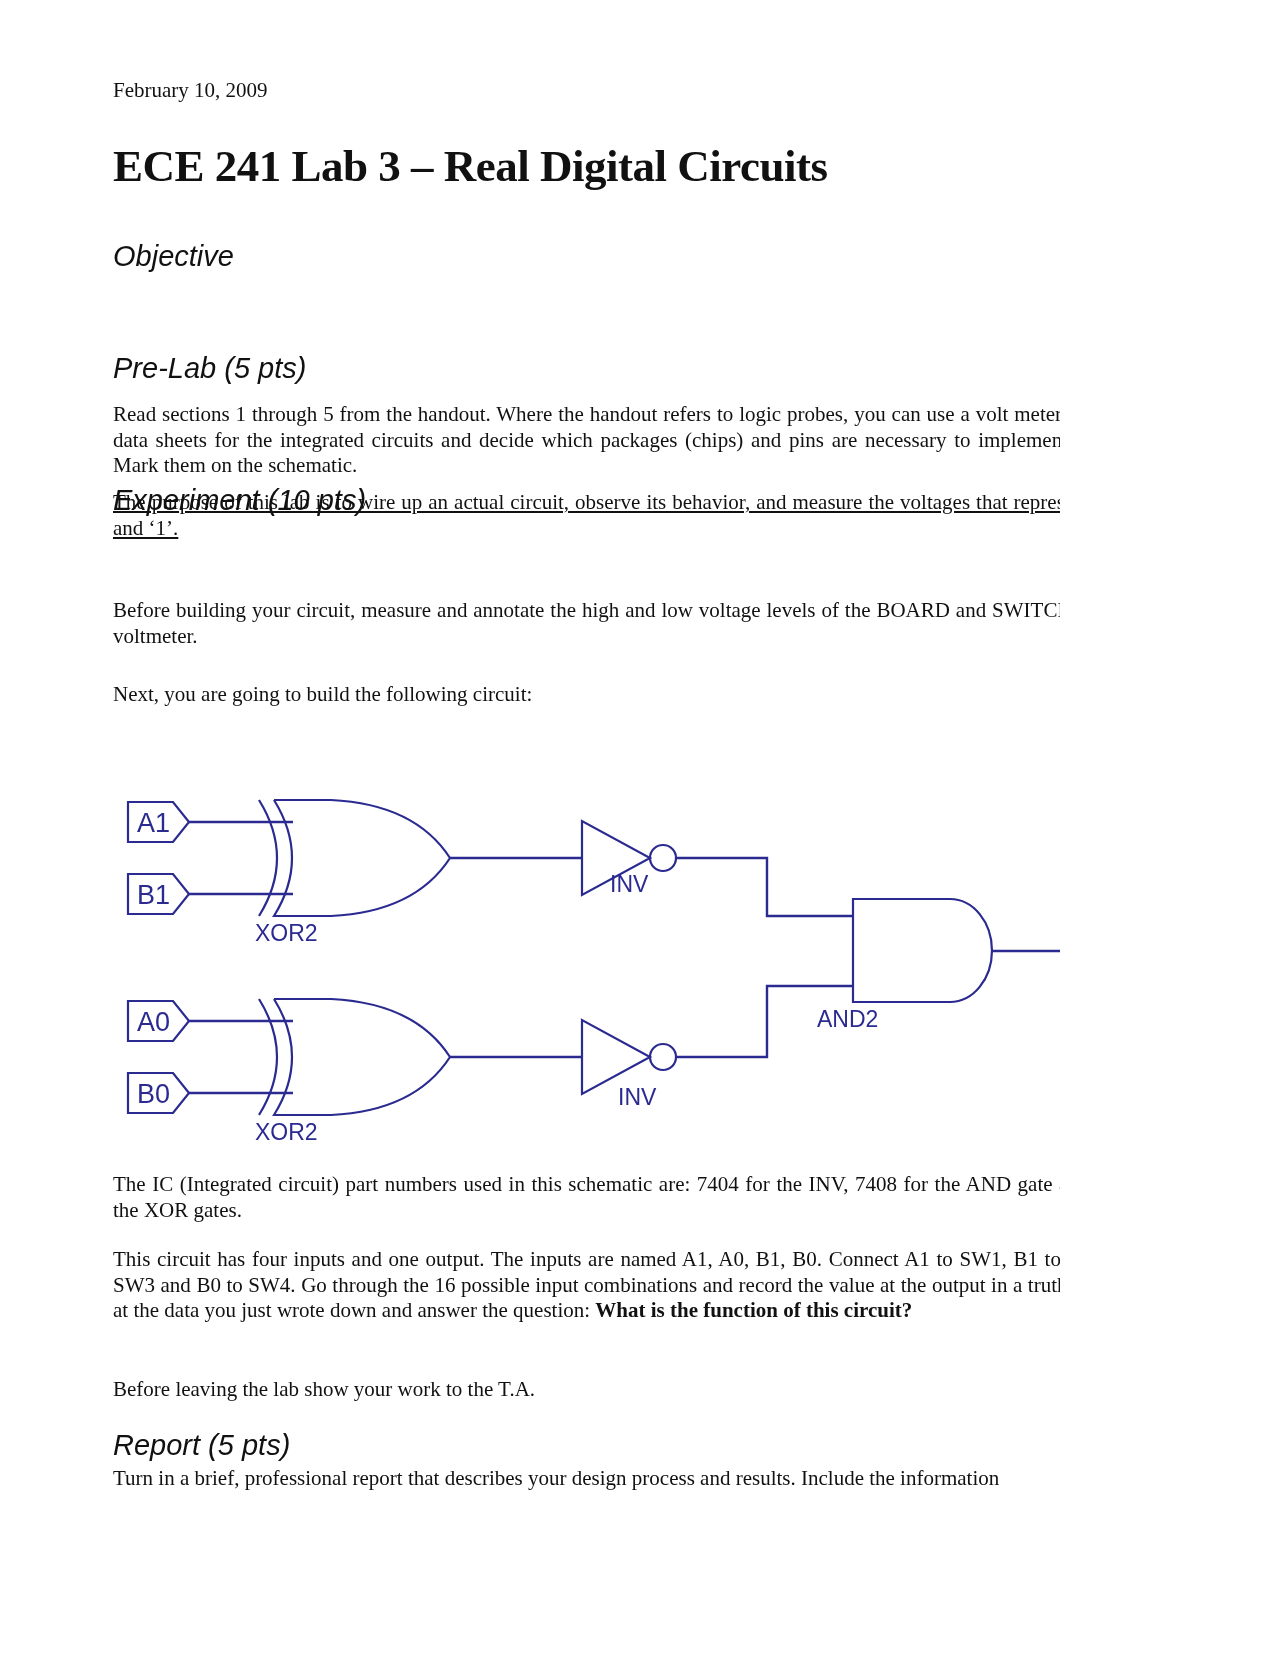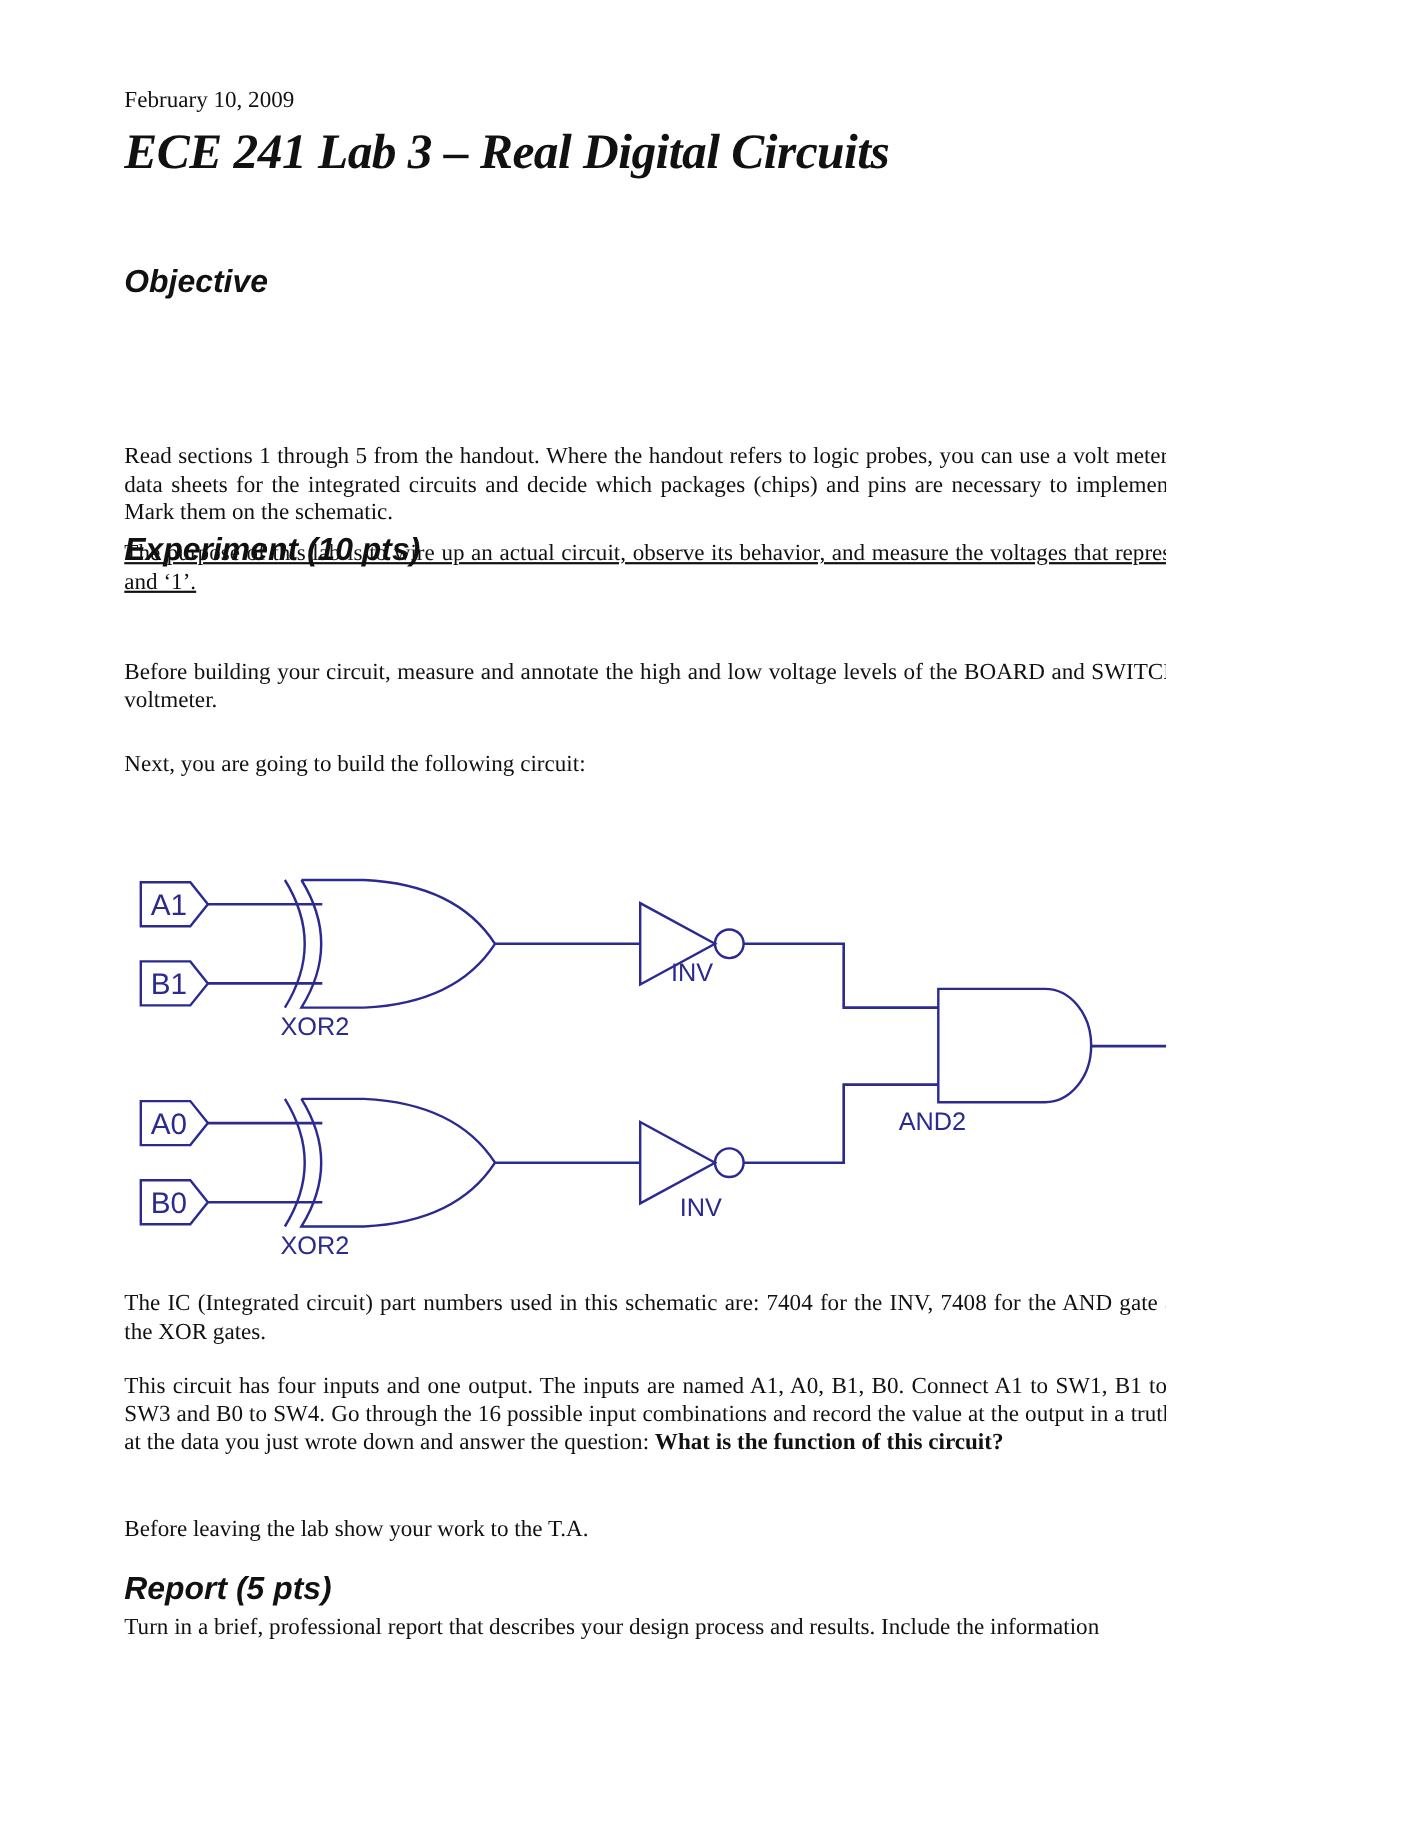--- a/index.html
+++ b/index.html
@@ -6,39 +6,40 @@
   * { margin:0; padding:0; box-sizing:border-box; }
   html,body { background:#ffffff; }
   .page {
     position:relative; width:1060px; height:1656px; background:#ffffff;
     font-family:"Liberation Serif", serif; color:var(--ink); overflow:hidden;
   }
   .abs { position:absolute; left:113px; width:1056px; }
   .body-text { font-size:21px; line-height:25.5px; text-align:justify; text-align-last:left; }
   .date { font-size:21px; }
   .doc-title { font-family:"Liberation Serif", serif; font-weight:bold; font-size:45px; letter-spacing:-0.5px; }
-  .sec-h { font-family:"Liberation Sans", sans-serif; font-weight:bold; font-style:italic; font-size:29px; }
+  .sec-h { font-family:"Liberation Sans", sans-serif; font-weight:normal; font-style:italic; font-size:29px; }
   .bold-tail { font-weight:bold; }
   svg text { font-family:"Liberation Sans", sans-serif; fill:var(--schem); }
   svg .shape { stroke:var(--schem); fill:none; stroke-width:2.2; }
   svg .wire  { stroke:var(--schem); fill:none; stroke-width:2.4; }
   .port-label { font-size:27px; }
   .gate-label { font-size:23px; }
 </style>
 </head>
 <body>
 
 <div class="page">
 
   <div class="abs date" style="top:78px;">February 10, 2009</div>
 
-  <div class="abs doc-title" style="top:112px;font-style:italic;">ECE 241 Lab 3 – Real Digital Circuits</div>
+  <div class="abs doc-title" style="top:140px;">ECE 241 Lab 3 – Real Digital Circuits</div>
 
   <div class="abs sec-h" style="top:240px;">Objective</div>
 
+  <div class="abs sec-h" style="top:352px;">Pre-Lab (5 pts)</div>
   <p class="abs body-text" style="top:402px;">Read sections 1 through 5 from the handout. Where the handout refers to logic probes, you can use a volt meter. Look at the data sheets for the integrated circuits and decide which packages (chips) and pins are necessary to implement the design. Mark them on the schematic.</p>
 
   <div class="abs sec-h" style="top:484px;">Experiment (10 pts)</div>
   <p class="abs body-text" style="top:490px;text-decoration:underline;">The purpose of this lab is to wire up an actual circuit, observe its behavior, and measure the voltages that represent logic ‘0’ and ‘1’.</p>
   <p class="abs body-text" style="top:682px;">Next, you are going to build the following circuit:</p>
   <p class="abs body-text" style="top:598px;">Before building your circuit, measure and annotate the high and low voltage levels of the BOARD and SWITCHES, using a voltmeter.</p>
 
   <svg style="position:absolute; left:113px; top:745px;" width="1070" height="420" viewBox="0 0 1070 420">
 
     <g>

